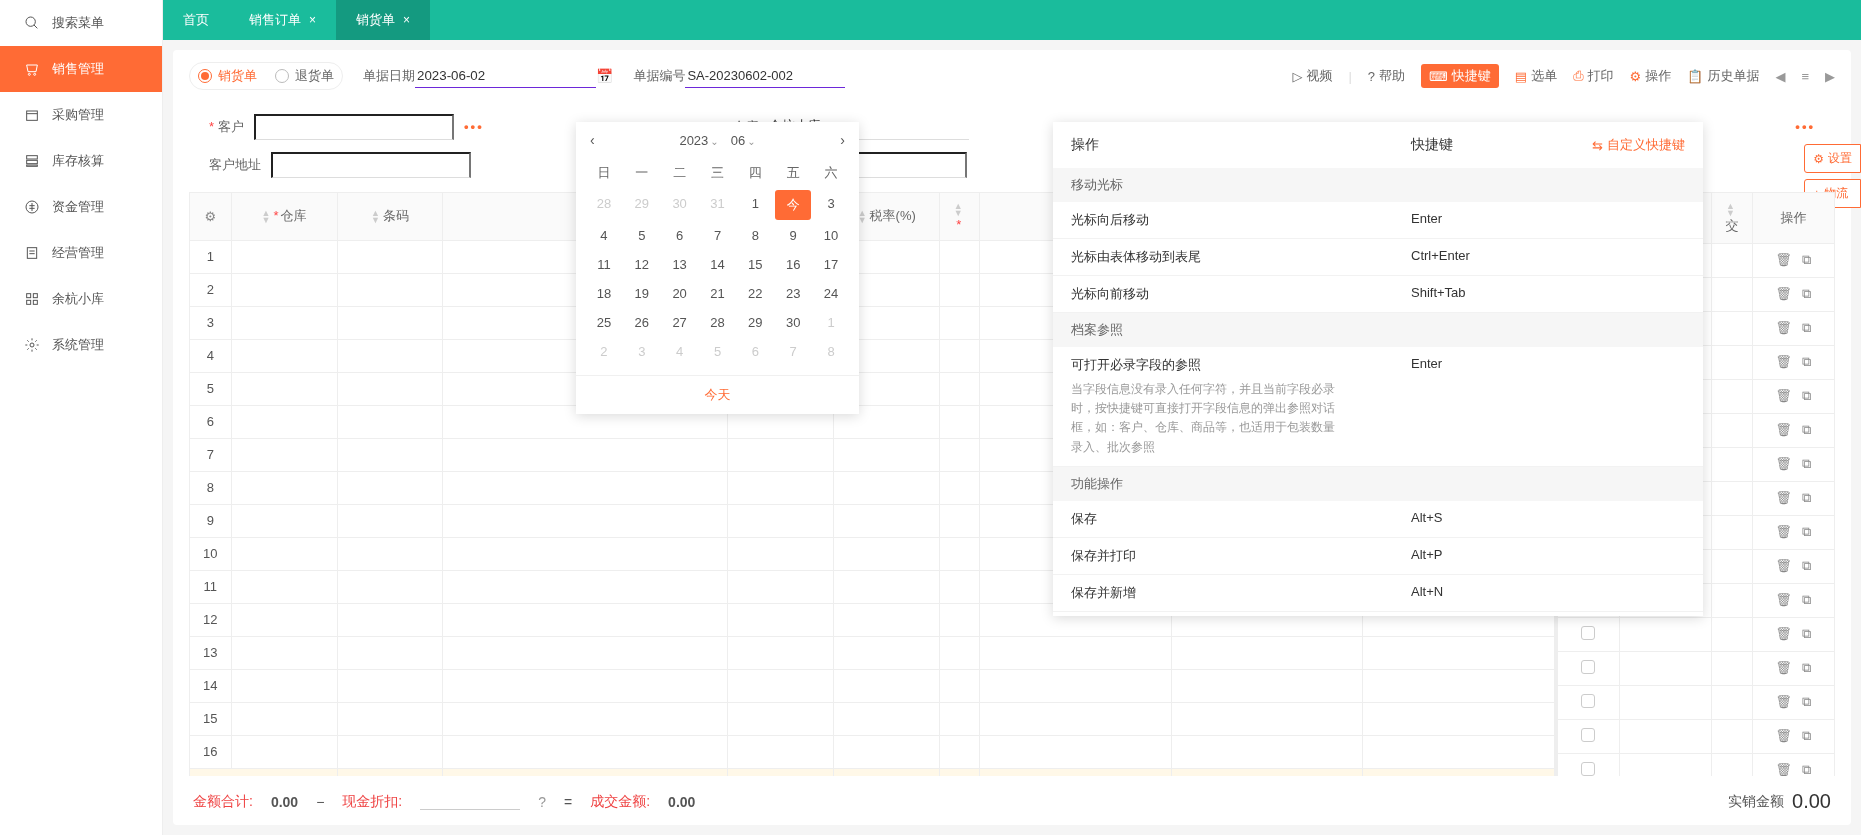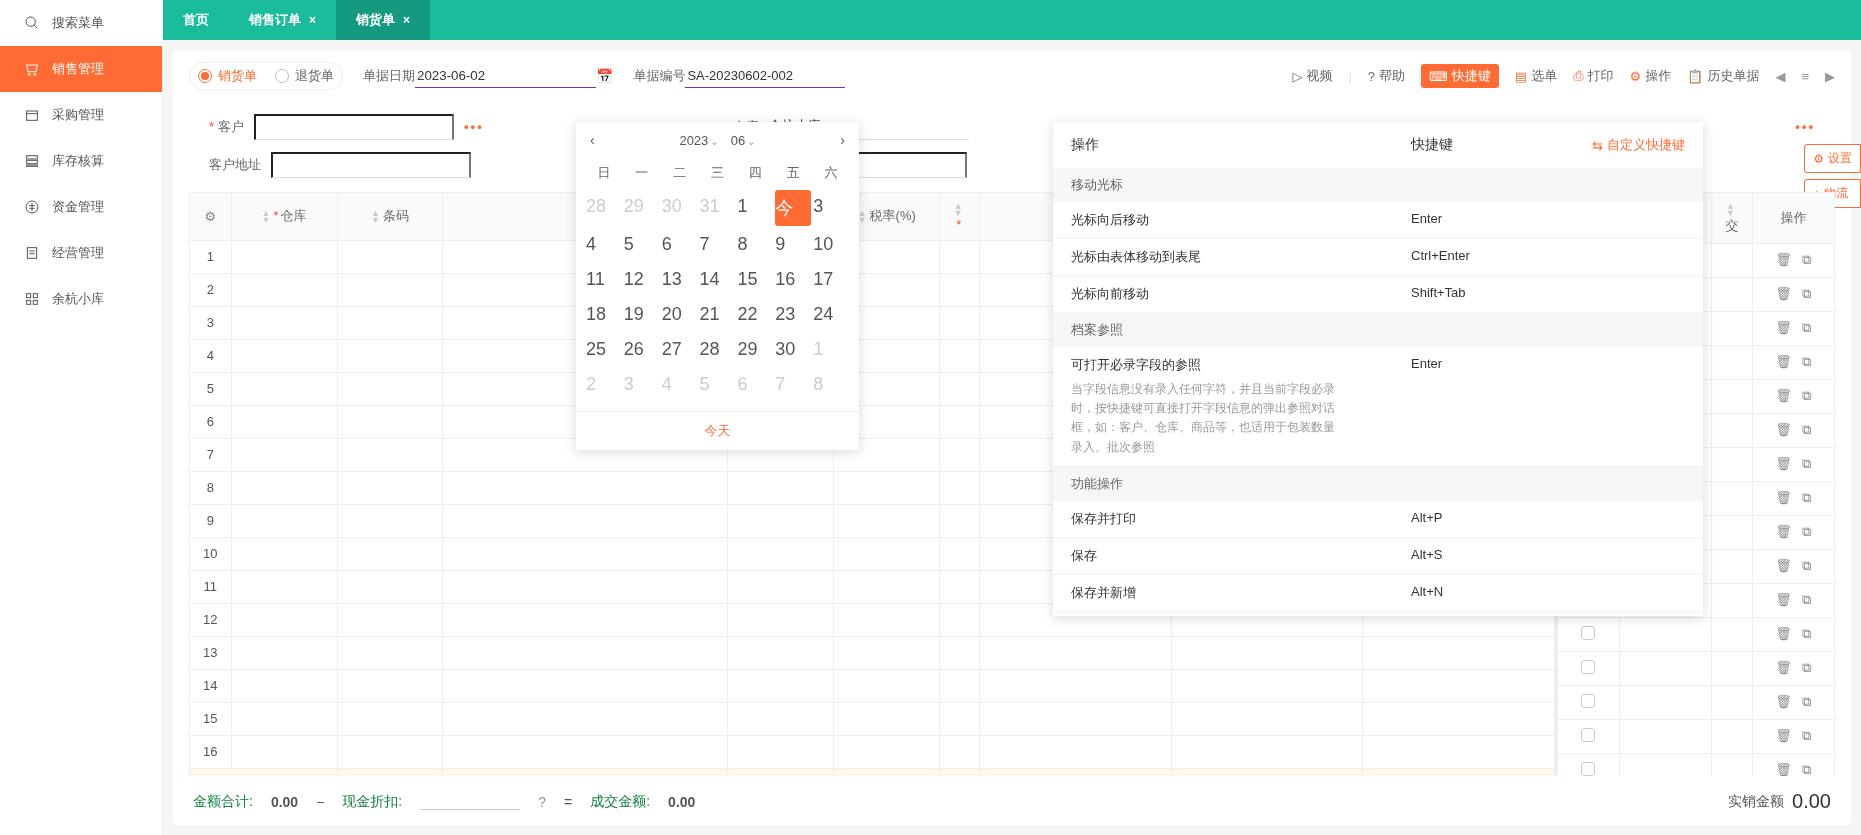--- a/index.html
+++ b/index.html
@@ -12,21 +12,21 @@
 .side-item.active { background: #ff6b35; color: #fff; }
 .side-item .icon { width: 16px; height: 16px; display: inline-flex; align-items: center; justify-content: center; }
 .side-item svg { width: 16px; height: 16px; stroke: #555; fill: none; stroke-width: 1.5; }
 .side-item.active svg { stroke: #fff; }
 
 
 .main { flex: 1; display: flex; flex-direction: column; min-width: 0; }
 
 
 .tabs { background: #1abc9c; display: flex; height: 40px; align-items: center; }
-.tab { padding: 4px 20px; height: 40px; display: flex; align-items: center; color: #fff; gap: 8px; cursor: pointer; font-weight: bold; }
+.tab { padding: 4px 20px; height: 40px; display: flex; align-items: center; color: #fff; gap: 8px; cursor: pointer; }
 .tab.active { background: #149a80; }
 .tab .close { font-size: 12px; cursor: pointer; }
 
 
 .content { flex: 1; background: #f5f5f5; padding: 10px; overflow: hidden; position: relative; }
 .card { background: #fff; border-radius: 4px; padding: 12px 16px; display: flex; flex-direction: column; height: 100%; }
 
 
 .card-hdr { display: flex; align-items: center; gap: 20px; border-bottom: 1px solid transparent; padding-bottom: 8px; }
 .radio-grp { display: flex; gap: 18px; align-items: center; padding: 4px 8px; border: 1px solid #eee; border-radius: 16px; }
@@ -70,36 +70,36 @@
 .sort::after{content:'▼'; display:block;}
 .gear { color:#888; }
 .subtotal { background:#fff8e8; }
 .subtotal td { color:#555; }
 .row-actions { display:flex; gap:10px; justify-content:center; color:#888; }
 .row-actions span { cursor:pointer; }
 .chk { width:14px; height:14px; border:1px solid #ccc; border-radius:3px; display:inline-block; }
 
 
 .footer { display:flex; align-items:center; gap:18px; padding: 14px 4px 0; font-size:14px; color:#555; }
-.footer .amt-label { color:#15803d; }
+.footer .amt-label { color:#ef4444; }
 .footer .amt-val { font-weight:bold; }
 .footer .inline-input { border:none; border-bottom:1px solid #ccc; width:100px; }
 .footer-right { margin-left:auto; display:flex; align-items:center; gap:8px; }
 .actual-sale { color:#555; }
 .actual-val { font-size:20px; color:#333; }
 
 
 .calendar { position:absolute; top:82px; left:413px; width:283px; background:#fff; box-shadow:0 2px 12px rgba(0,0,0,.15); z-index:100; }
 .cal-hdr { display:flex; align-items:center; justify-content:space-between; padding:10px 14px; }
 .cal-nav { cursor:pointer; color:#555; font-size:14px; }
 .cal-ym { display:flex; gap:12px; color:#555; }
 .cal-ym span::after { content:'⌄'; font-size:10px; margin-left:2px; color:#999; }
 .cal-grid { display:grid; grid-template-columns: repeat(7, 1fr); padding: 0 10px 10px; gap: 2px; }
 .cal-dh { text-align:center; padding:6px 0; color:#666; font-size:13px; }
-.cal-d { padding:6px 0; color:#555; cursor:pointer; border-radius:3px; font-size:18px; }
+.cal-d { text-align:center; padding:6px 0; color:#555; cursor:pointer; border-radius:3px; font-size:13px; }
 .cal-d.other { color:#ccc; }
 .cal-d.today { background:#ff6b35; color:#fff; }
 .cal-footer { text-align:center; padding:10px; border-top:1px solid #f0f0f0; color:#ff6b35; cursor:pointer; }
 
 
 .hotkey-panel { position:absolute; top:82px; left:890px; width:650px; max-height:560px; background:#fff; box-shadow:0 2px 12px rgba(0,0,0,.15); z-index:90; overflow-y:auto; padding-bottom:4px;}
 .hk-hdr { display:flex; padding:14px 18px; align-items:center; }
 .hk-hdr .c1 { width: 340px; color:#333; font-size:14px; }
 .hk-hdr .c2 { flex:1; color:#333; font-size:14px; }
 .hk-hdr .custom { color:#ff6b35; cursor:pointer; display:flex; gap:4px; align-items:center; font-size:13px;}
@@ -175,20 +175,29 @@
     <div class="side-item">
         <span class="icon">
           <svg viewBox="0 0 24 24">
             <rect x="4" y="4" width="6" height="6"></rect>
             <rect x="14" y="4" width="6" height="6"></rect>
             <rect x="4" y="14" width="6" height="6"></rect>
             <rect x="14" y="14" width="6" height="6"></rect>
           </svg>
         </span>
         <span>余杭小库</span>
+      </div>
+    <div class="side-item">
+        <span class="icon">
+          <svg viewBox="0 0 24 24">
+            <circle cx="12" cy="12" r="3"></circle>
+            <path d="M12 2v3M12 19v3M2 12h3M19 12h3M5 5l2 2M17 17l2 2M5 19l2-2M17 7l2-2"></path>
+          </svg>
+        </span>
+        <span>系统管理</span>
       </div>
   </div>
 
   <div class="main">
     <div class="tabs">
       <div class="tab">
           <span>首页</span>
         </div>
       <div class="tab">
           <span>销售订单</span>
@@ -832,29 +841,29 @@
                 <div>可打开必录字段的参照</div>
                 <div class="desc">当字段信息没有录入任何字符，并且当前字段必录时，按快捷键可直接打开字段信息的弹出参照对话框，如：客户、仓库、商品等，也适用于包装数量录入、批次参照</div>
               </div>
               <div class="c2">Enter</div>
             </div>
           </div>
         <div class="hk-section">功能操作</div>
         <div id="hk-rows3">
             <div class="hk-row">
               <div class="c1">
-                <div>保存并打印</div>
-              </div>
-              <div class="c2">Alt+P</div>
+                <div>保存</div>
+              </div>
+              <div class="c2">Alt+S</div>
             </div>
             <div class="hk-row">
               <div class="c1">
-                <div>保存</div>
-              </div>
-              <div class="c2">Alt+S</div>
+                <div>保存并打印</div>
+              </div>
+              <div class="c2">Alt+P</div>
             </div>
             <div class="hk-row">
               <div class="c1">
                 <div>保存并新增</div>
               </div>
               <div class="c2">Alt+N</div>
             </div>
           </div>
       </div>
 

